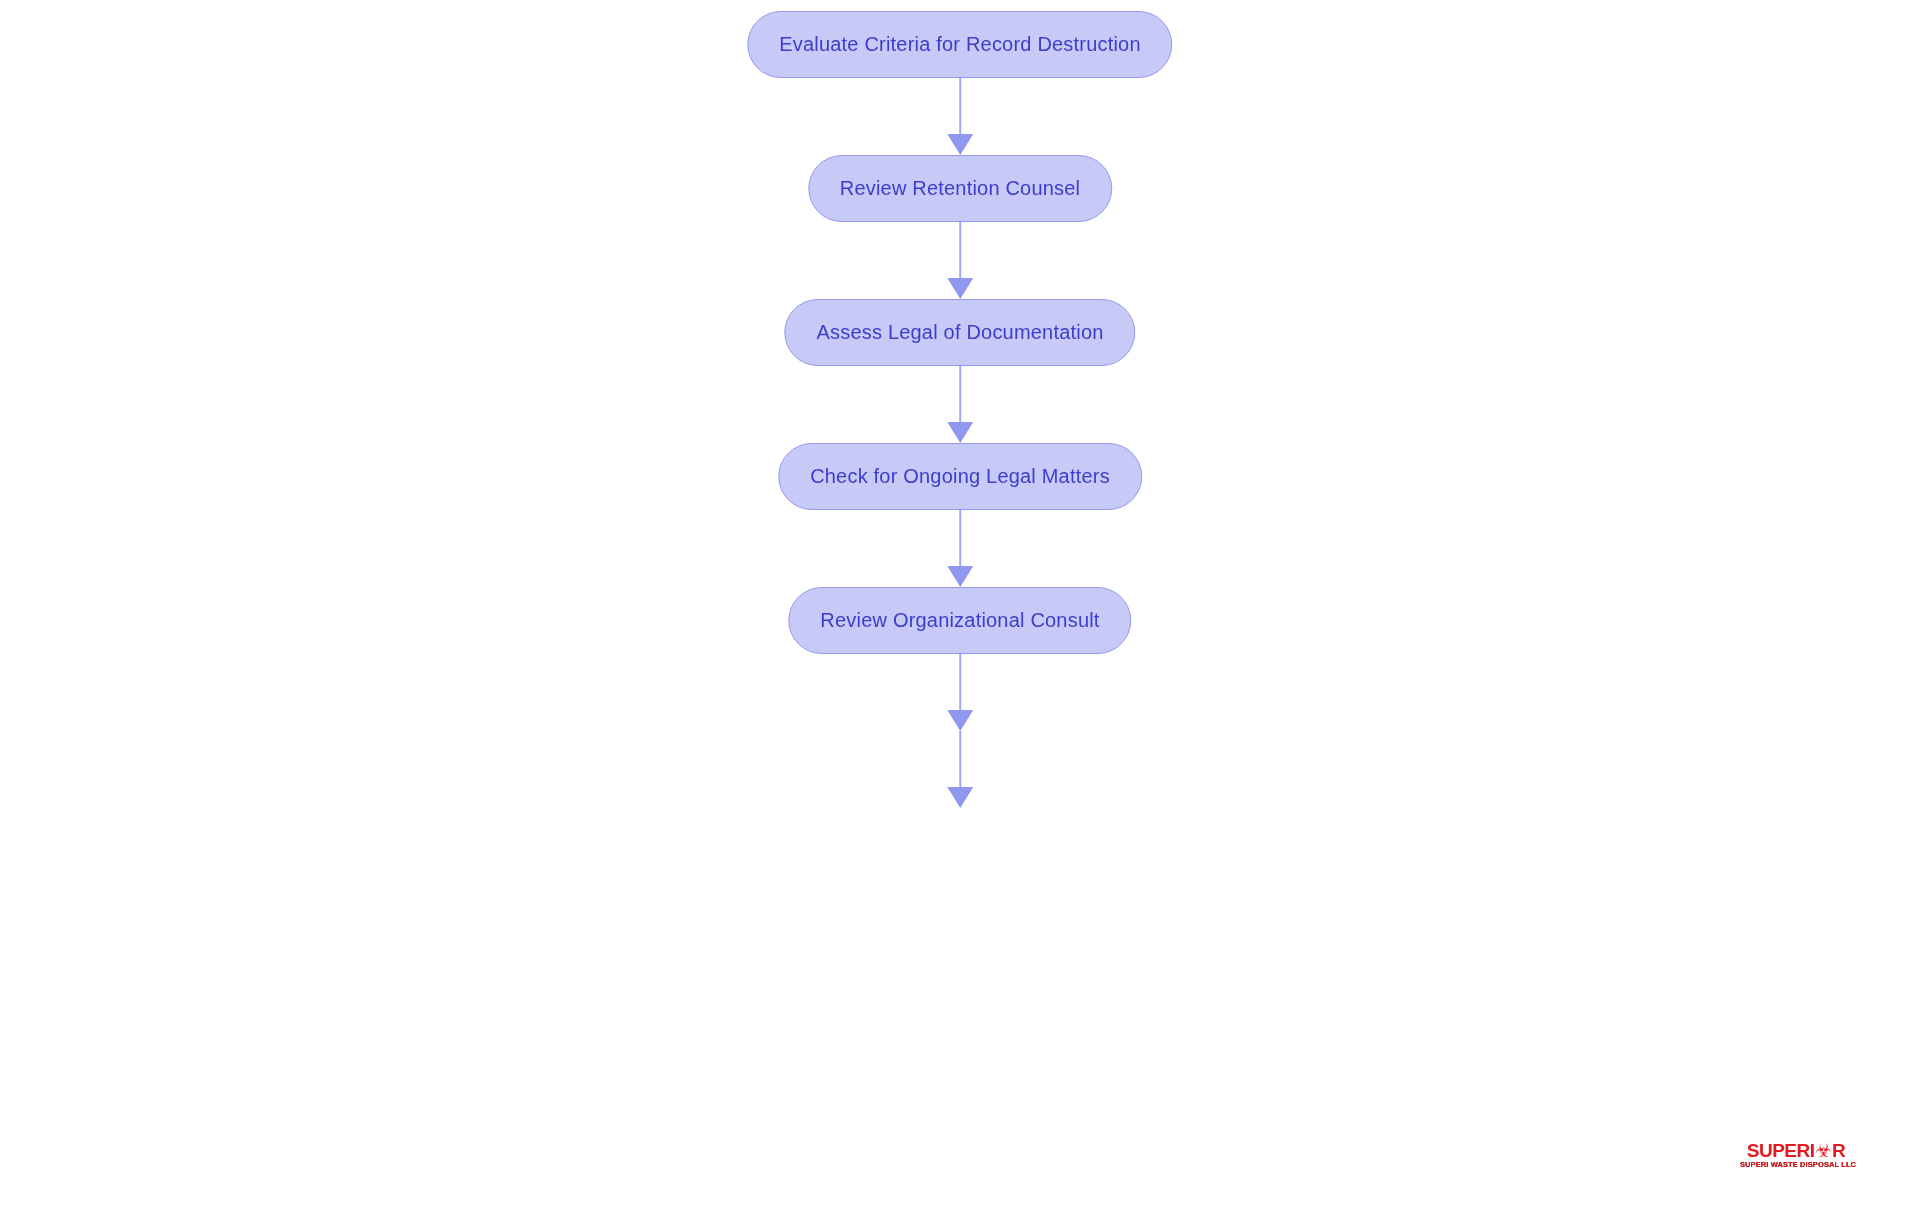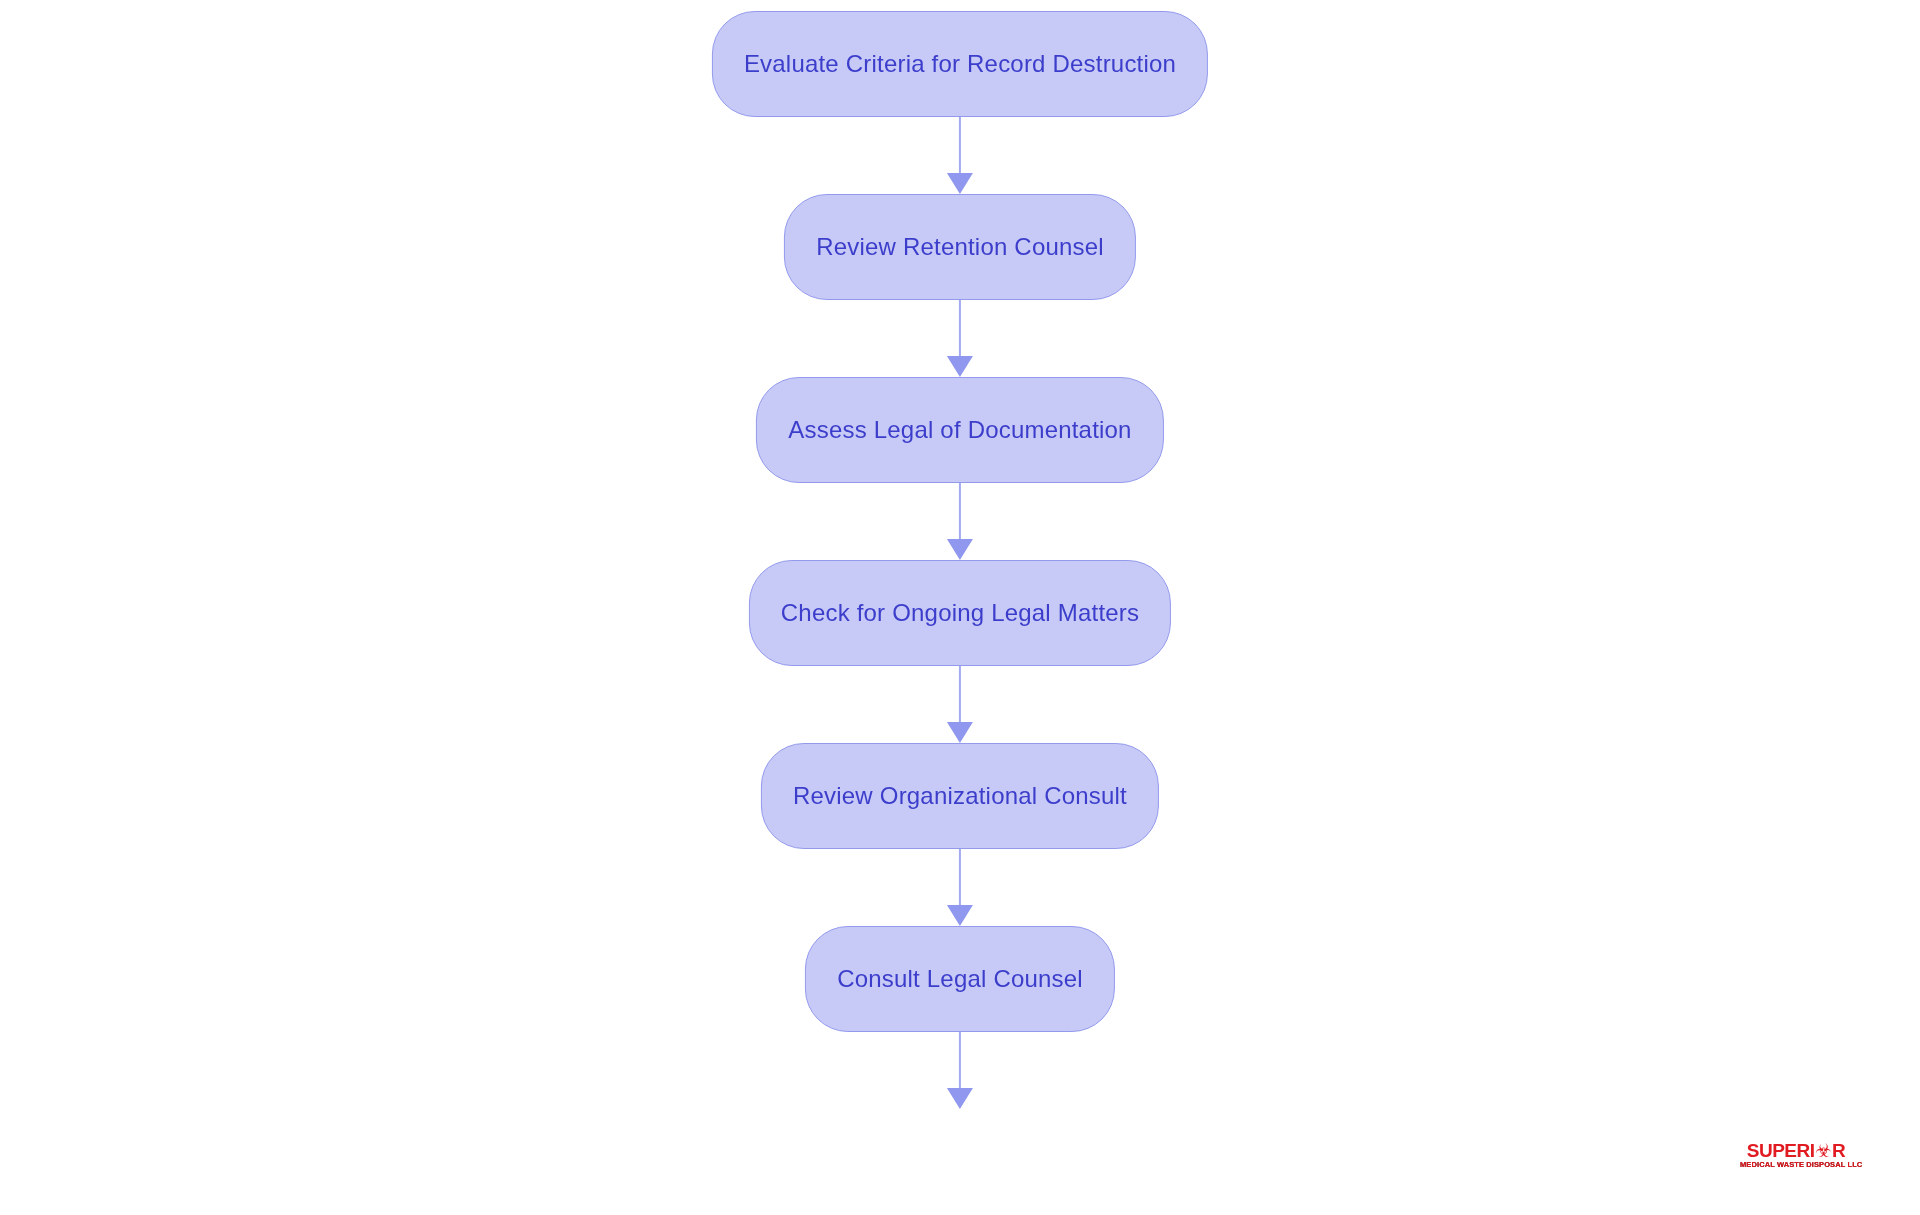--- a/index.html
+++ b/index.html
@@ -19,30 +19,30 @@
   .flowchart {
     position: absolute;
     top: 11px;
     left: 50%;
     transform: translateX(-50%);
     display: flex;
     flex-direction: column;
     align-items: center;
   }
   .node {
-    height: 106px;
+    height: 67px;
     border-radius: 43px;
     background: var(--node-fill, #c7caf7);
     border: 1.5px solid var(--node-border, #939aec);
     color: var(--node-text, #3c3ecb);
     display: flex;
     align-items: center;
     justify-content: center;
     padding: 0 31px;
-    font-size: 24px;
+    font-size: 20px;
     letter-spacing: 0.2px;
     white-space: nowrap;
   }
   .connector {
     height: 77px;
     width: 26px;
     display: flex;
     flex-direction: column;
     align-items: center;
   }
@@ -134,34 +134,31 @@
 
     <div class="node">
       <span>Review Organizational Consult</span>
     </div>
 
     <div class="connector">
       <div class="line"></div>
       <div class="head"></div>
     </div>
 
-    <div class="node">
-      <span>Consult Legal Counsel</span>
-    </div>
 
     <div class="connector">
       <div class="line"></div>
       <div class="head"></div>
     </div>
 
 
   </div>
 
   <div class="logo">
     <div class="logo-wordmark">
       <span>SUPERI</span>
       <span class="biohazard">☣</span>
       <span>R</span>
     </div>
-    <div class="logo-tagline">MEDICAL WASTE DISPOSAL LLC</div>
+    <div class="logo-tagline">SUPERI WASTE DISPOSAL LLC</div>
   </div>
 
 </div>
 
 </body></html>

